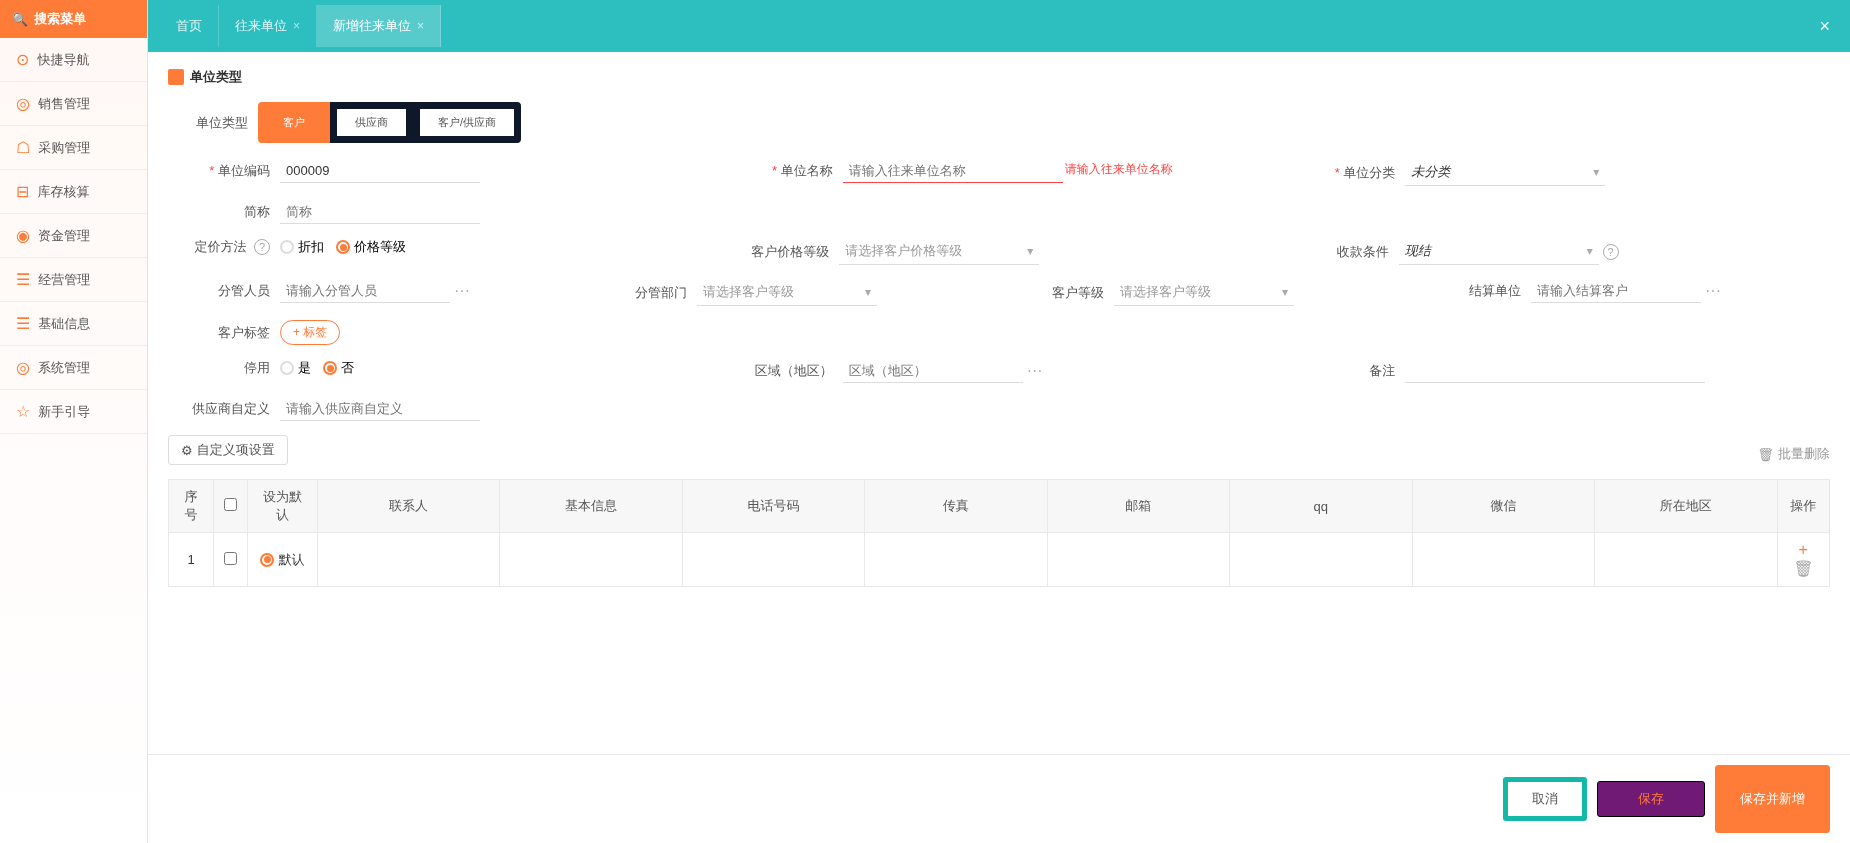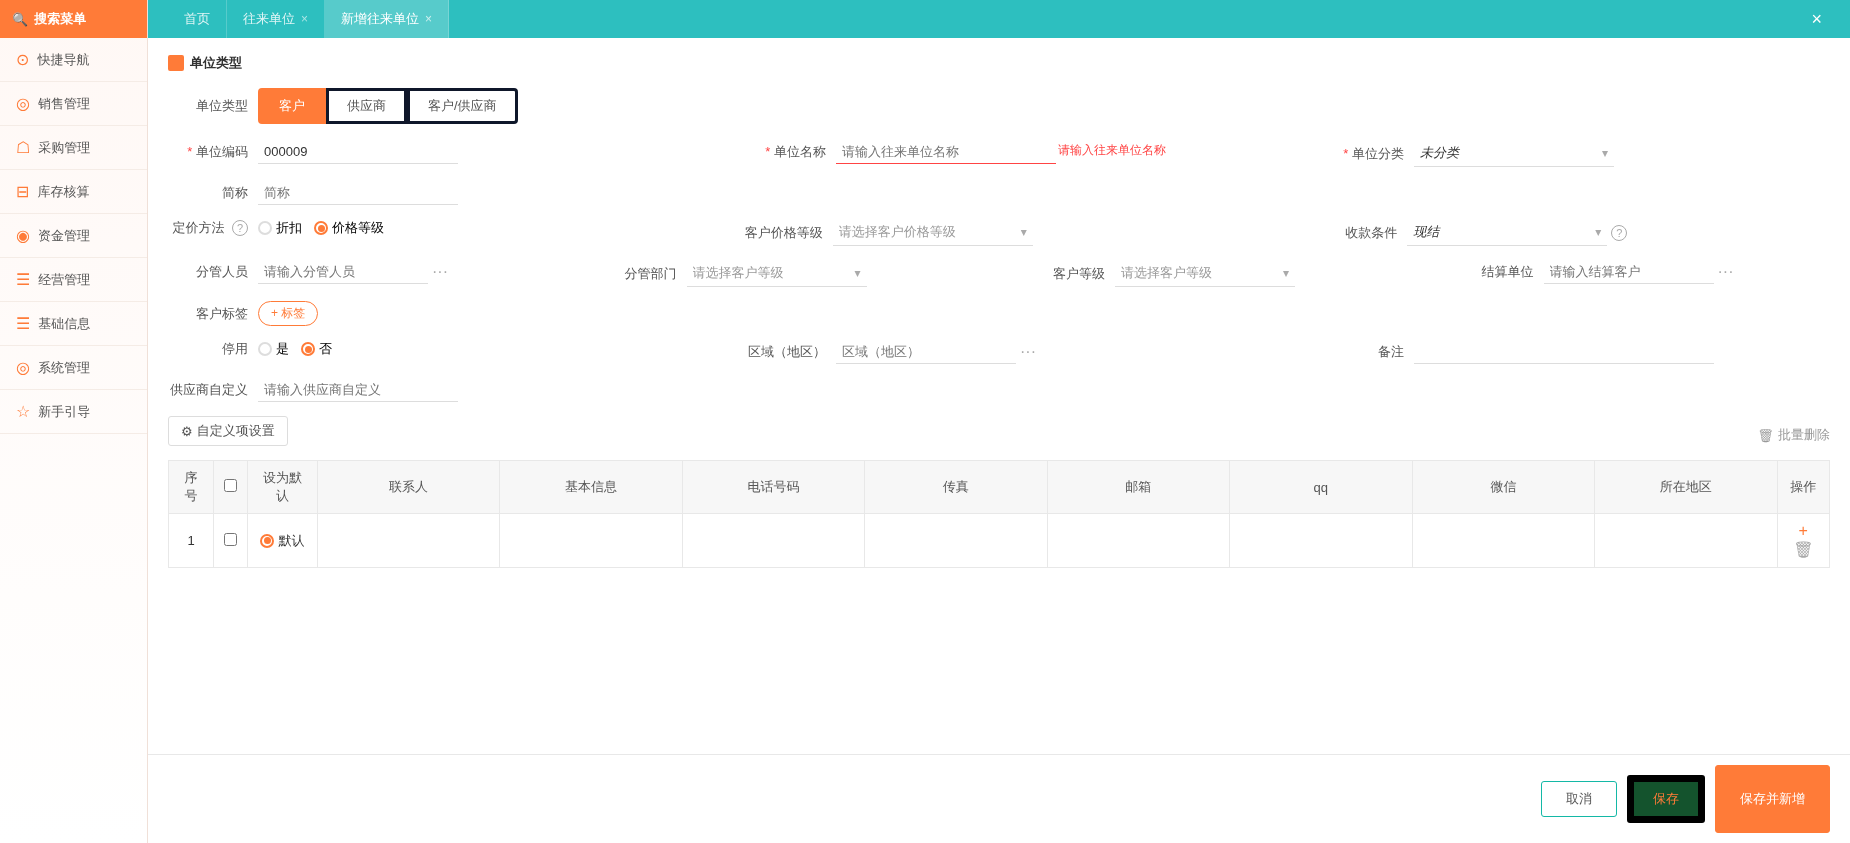--- a/index.html
+++ b/index.html
@@ -42,22 +42,22 @@
       display: flex;
       flex-direction: column;
       overflow: hidden;
     }
 
     
     .tab-bar {
       display: flex;
       align-items: center;
       background: #2dbfbf;
-      height: 38px;
-      padding: 0 20px;
+      height: 52px;
+      padding: 0 12px;
       gap: 0;
       flex-shrink: 0;
     }
     .tab {
       display: flex;
       align-items: center;
       padding: 0 16px;
       height: 42px;
       color: rgba(255,255,255,0.85);
       cursor: pointer;
@@ -109,40 +109,41 @@
     }
 
     
     .unit-type-row {
       display: flex;
       align-items: center;
       margin-bottom: 16px;
     }
     .btn-type {
       padding: 6px 18px;
-      border: 3px solid #0f172a;
+      border: 7px solid #0f172a;
       background: white;
       cursor: pointer;
       color: #555;
-      font-size: 13px;
+      font-size: 11px;
     }
     .btn-type.active {
       background: #ff7b38;
       color: white;
       border-color: #ff7b38;
     }
     .btn-type:first-of-type { border-radius: 4px 0 0 4px; }
     .btn-type:last-of-type { border-radius: 0 4px 4px 0; }
 
     
     .form-row {
       display: flex;
       align-items: flex-start;
       margin-bottom: 14px;
-      gap: 16px;
+      gap: 4px;
+      margin-left: 22px;
     }
     .form-field {
       display: flex;
       align-items: center;
       flex: 1;
       gap: 0;
     }
     .field-label {
       min-width: 80px;
       text-align: right;
@@ -321,30 +322,30 @@
       justify-content: flex-end;
       align-items: center;
       gap: 10px;
       padding: 10px 20px;
       border-top: 1px solid #e8e8e8;
       background: white;
       flex-shrink: 0;
     }
     .btn-cancel {
       padding: 8px 24px;
-      border: 1px solid #14b8a6;
+      border: 5px solid #14b8a6;
       background: white;
       cursor: pointer;
       color: #555;
       border-radius: 3px;
     }
     .btn-save {
-      padding: 8px 19px;
-      border: 7px solid #000000;
-      background: #14532d;
+      padding: 8px 40px;
+      border: 1px solid #000000;
+      background: #701a75;
       cursor: pointer;
       color: #ff7b38;
       border-radius: 3px;
     }
     .btn-save-new {
       padding: 24px 24px;
       background: #ff7b38;
       border: 1px solid #ff7b38;
       color: white;
       cursor: pointer;

